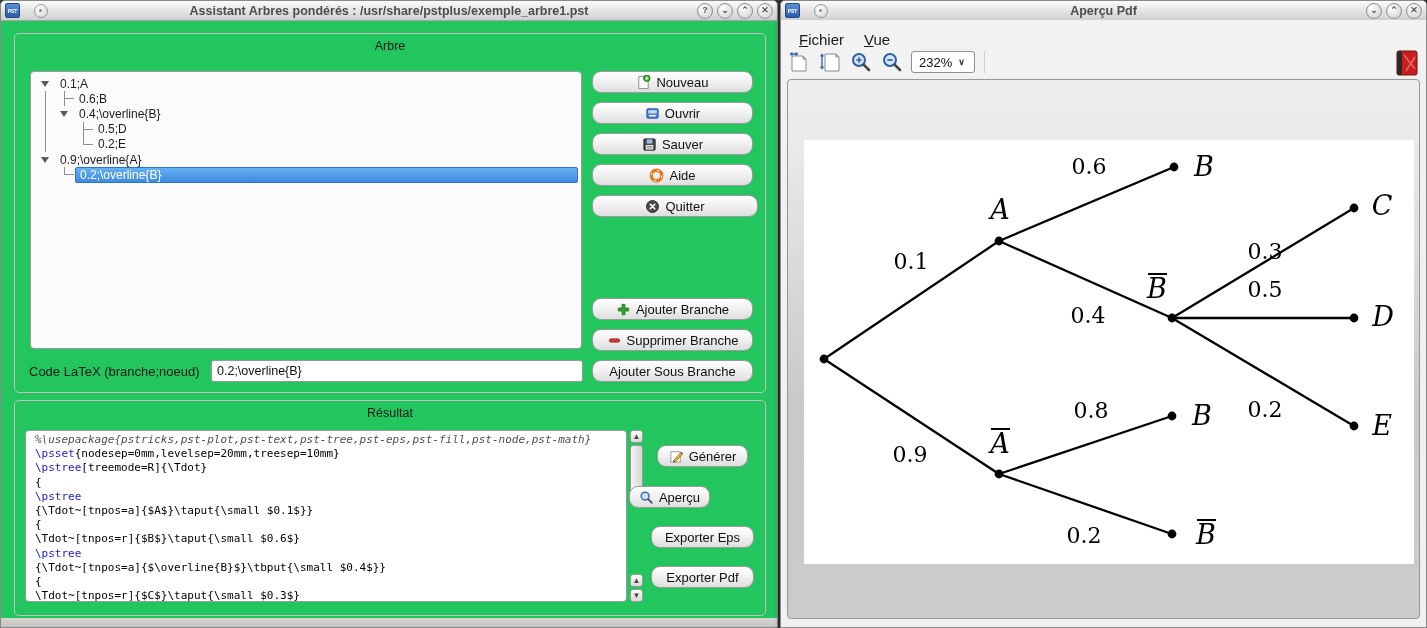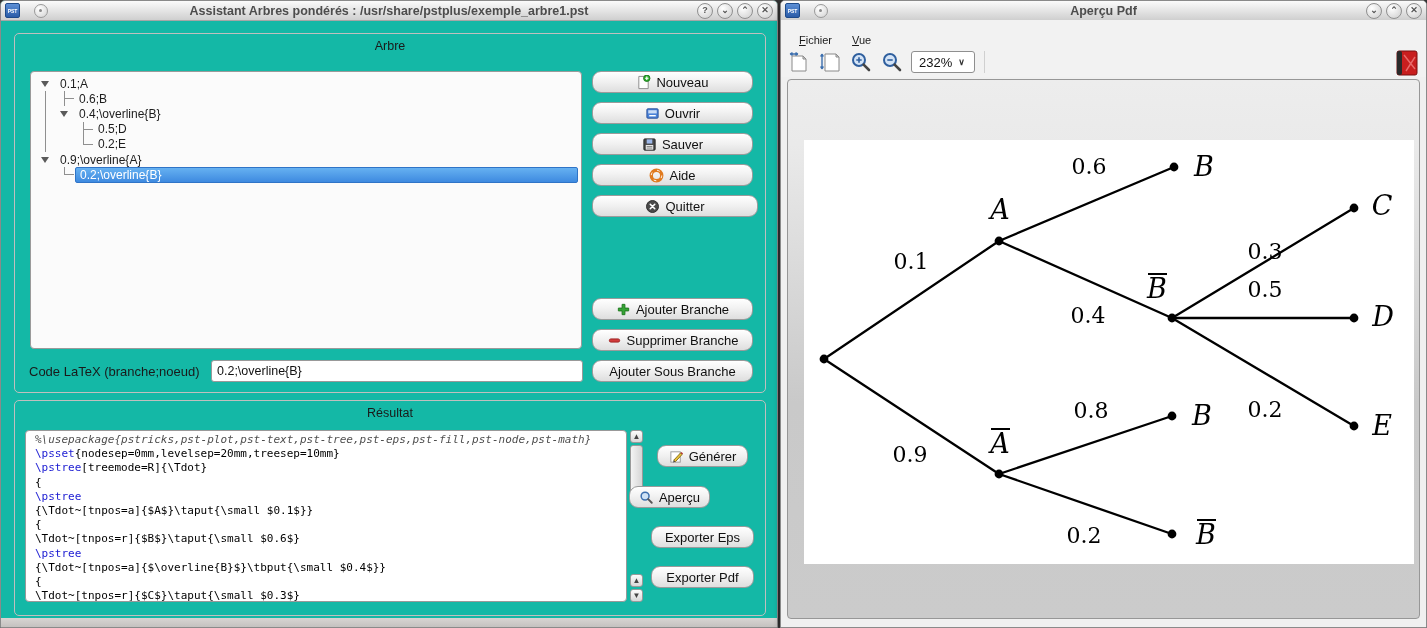--- a/index.html
+++ b/index.html
@@ -1,19 +1,19 @@
 <!DOCTYPE html>
 <html><head>
 <meta charset="utf-8">
 <style>
   html,body{margin:0;padding:0;}
   .stage{position:relative;width:1427px;height:628px;background:#3a3a3a;overflow:hidden;
          font-family:"Liberation Sans",sans-serif;-webkit-font-smoothing:antialiased;}
   
-  .window{position:absolute;border:1px solid #8a8a8a;border-radius:5px 5px 0 0;background:#14b8a6;
+  .window{position:absolute;border:1px solid #8a8a8a;border-radius:5px 5px 0 0;background:#22c55e;
           box-shadow:0 0 6px rgba(0,0,0,.4);box-sizing:border-box;}
   .titlebar{position:absolute;left:0;top:0;right:0;height:19px;
             background:linear-gradient(#fbfbfb,#cfcfcf);border-bottom:1px solid #a6a6a6;
             border-radius:4px 4px 0 0;display:flex;align-items:center;}
   .title-text{position:absolute;left:0;right:0;text-align:center;font-size:12.5px;font-weight:bold;color:#4d4d4d;}
   .app-icon{width:13px;height:13px;margin-left:4px;border-radius:2px;background:linear-gradient(#5c8fd6,#2a5ca8);
             border:1px solid #1d4higha;border:1px solid #1d4a8a;color:#fff;font-size:5px;font-weight:bold;
             display:flex;align-items:center;justify-content:center;z-index:2;}
   .tb-circle{width:12px;height:12px;margin-left:14px;border-radius:50%;border:1px solid #9a9a9a;
              background:radial-gradient(circle at 35% 30%,#ffffff,#d2d2d2);z-index:2;position:relative;}
@@ -59,21 +59,21 @@
   .code-line .kw{color:#1a1ad2;}
   .code-line.comment{font-style:italic;color:#4f4f4f;}
   
   .vscroll{position:absolute;left:629px;top:429px;width:14px;height:172px;}
   .sb-btn{position:absolute;left:0;width:13px;height:13px;border:1px solid #9a9a9a;border-radius:3px;
           background:linear-gradient(#fdfdfd,#d8d8d8);font-size:8px;line-height:12px;text-align:center;color:#444;font-weight:bold;box-sizing:border-box;}
   .sb-thumb{position:absolute;left:0;top:15px;width:13px;height:58px;border:1px solid #9a9a9a;border-radius:3px;
             background:linear-gradient(90deg,#f4f4f4,#d5d5d5);box-sizing:border-box;}
   
   .menubar{position:absolute;left:0;top:19px;right:0;height:27px;background:#f2f2f2;display:flex;align-items:center;padding-left:10px;gap:4px;}
-  .menu-item{font-size:11px;color:#1a1a1a;padding:3px 8px;margin-top:12px;}
+  .menu-item{font-size:15px;color:#1a1a1a;padding:3px 8px;margin-top:12px;}
   .menu-item u{text-decoration:underline;}
   .toolbar{position:absolute;left:0;top:46px;right:0;height:30px;background:#f2f2f2;display:flex;align-items:center;padding-left:6px;gap:7px;}
   .tool-ic{width:24px;height:24px;flex:none;}
   .combo{width:64px;height:22px;border:1px solid #8f8f8f;border-radius:3px;background:#fff;display:flex;align-items:center;
          font-size:13px;color:#111;padding-left:7px;gap:6px;box-sizing:border-box;}
   .combo .arrow{font-size:9px;color:#333;font-weight:bold;}
   .tool-sep{width:1px;height:22px;background:#d0d0d0;margin:0 2px;}
   .pdf-book{position:absolute;right:6px;top:48px;width:26px;height:28px;}
   .viewport{position:absolute;left:6px;top:78px;width:633px;height:540px;border:1px solid #979797;border-radius:4px;
             background:linear-gradient(#ededed,#eaeaea 12%,#c9c9c9 60%,#cbcbcb);box-sizing:border-box;overflow:hidden;}

